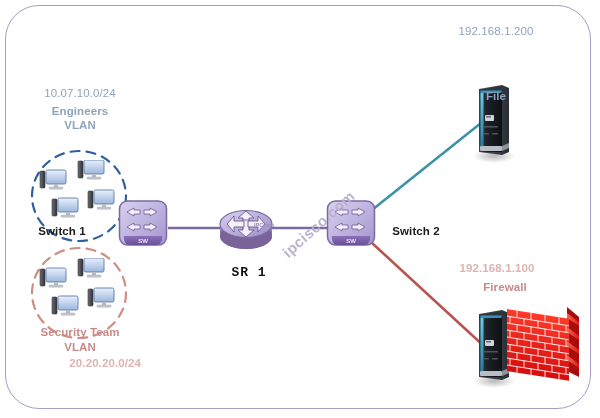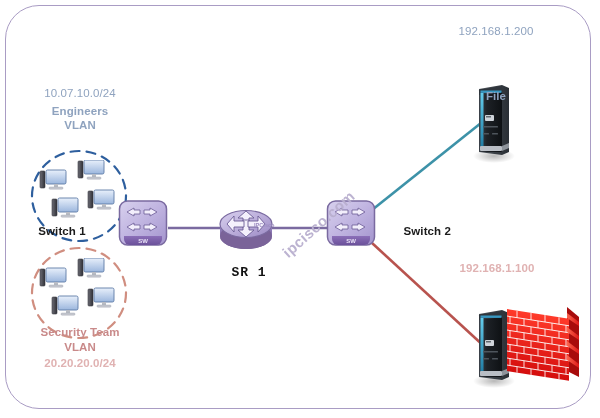--- a/index.html
+++ b/index.html
@@ -335,26 +335,27 @@
   </svg>
 
   <div class="lbl lbl-net" style="left:25px; top:86px; width:110px;">10.07.10.0/24</div>
   <div class="lbl lbl-name-blue" style="left:25px; top:104px; width:110px;">Engineers</div>
   <div class="lbl lbl-name-blue" style="left:25px; top:118px; width:110px;">VLAN</div>
 
   <div class="lbl lbl-dark" style="left:12px; top:224px; width:100px;">Switch 1</div>
 
   <div class="lbl lbl-red" style="left:19px; top:325px; width:122px;">Security Team</div>
   <div class="lbl lbl-red" style="left:19px; top:340px; width:122px;">VLAN</div>
-  <div class="lbl lbl-red-soft" style="left:19px; top:356px; width:122px;">20.20.20.0/24</div>
+  <div class="lbl lbl-red-soft" style="left:19px; top:356px; width:122px;text-align:right;">20.20.20.0/24</div>
 
   <div class="lbl lbl-router" style="left:209px; top:265px; width:80px;">SR  1</div>
 
-  <div class="lbl lbl-dark" style="left:381px; top:224px; width:70px; text-align:right;">Switch 2</div>
+  <div class="lbl lbl-dark" style="left:381px; top:224px; width:70px; text-align:center;">Switch 2</div>
 
   <div class="lbl lbl-net" style="left:436px; top:24px; width:120px;">192.168.1.200</div>
   <div class="lbl lbl-name-blue" style="left:436px; top:41px; width:120px;margin-top:48px;">File</div>
 
   <div class="lbl lbl-red-soft" style="left:432px; top:261px; width:130px;">192.168.1.100</div>
+  <div class="lbl lbl-red" style="left:440px; top:280px; width:130px;">Firewall</div>
 
   <div class="watermark-big" style="left:279px; top:248px;">ipcisco.com</div>
 
 </div>
 
 </body></html>

